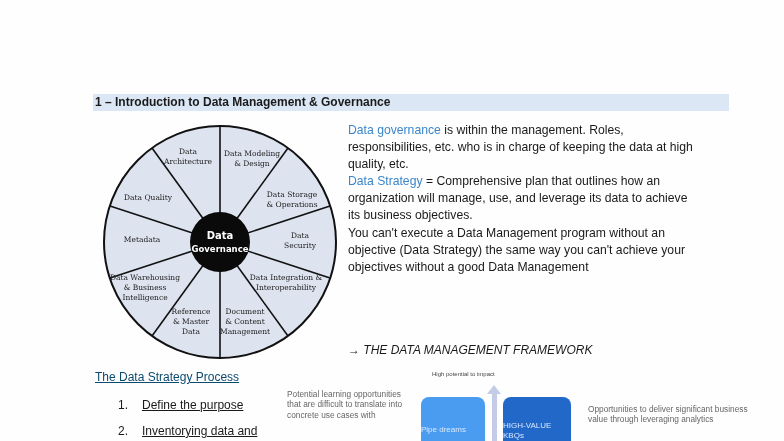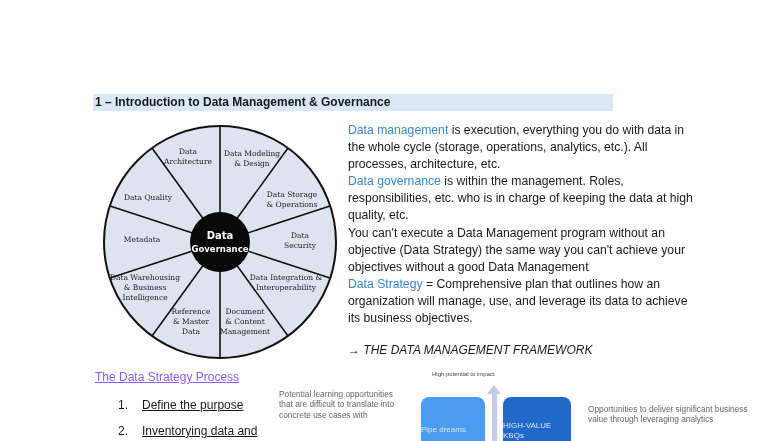--- a/index.html
+++ b/index.html
@@ -1,30 +1,30 @@
 <!DOCTYPE html>
 <html><head>
 <meta charset="utf-8">
 <style>
   html, body { margin:0; padding:0; }
   body { width:784px; height:441px; overflow:hidden; background:#fefefe; position:relative; font-family:"Liberation Sans", sans-serif; color:#111; }
-  .heading-bar { position:absolute; left:93px; top:94px; width:520px; height:17px; background:#dbe7f5; }
+  .heading-bar { position:absolute; left:93px; top:94px; width:636px; height:17px; background:#dbe7f5; }
   .heading-text { position:absolute; left:2px; top:1px; font-size:12px; font-weight:bold; color:#1a1a1a; white-space:nowrap; }
   .wheel { position:absolute; left:102px; top:124px; width:236px; height:236px; }
   .body-text { position:absolute; left:348px; top:122px; width:345px; font-size:12.2px; line-height:17.1px; color:#1a1a1a; }
   .body-text p { margin:0; }
   .kw { color:#3b86c8; }
   .framework { position:absolute; left:348px; top:343px; font-size:12px; font-style:italic; color:#1a1a1a; white-space:nowrap;text-align:center; }
-  .process-title { position:absolute; left:95px; top:370px; font-size:12px; text-decoration:underline; color:#8b5cf6; white-space:nowrap; }
+  .process-title { position:absolute; left:95px; top:370px; font-size:12px; text-decoration:underline; color:#0c4a6e; white-space:nowrap; }
   .steps { position:absolute; left:118px; top:398px; font-size:12px; color:#1a1a1a; }
   .step { position:relative; height:26px; white-space:nowrap;text-decoration:underline; }
   .step-num { display:inline-block; width:24px; }
   .matrix { position:absolute; left:270px; top:365px; width:514px; height:76px; overflow:hidden; }
   .mx-caption-top { position:absolute; left:162px; top:6px; font-size:6px; color:#444; white-space:nowrap; }
-  .mx-left-text { position:absolute; left:9px; top:24px; width:128px; font-size:8.3px; line-height:10.3px; color:#666; }
+  .mx-left-text { position:absolute; left:17px; top:24px; width:128px; font-size:8.3px; line-height:10.3px; color:#666; }
   .mx-right-text { position:absolute; left:318px; top:23px; width:170px; font-size:8.3px; line-height:10.3px; color:#666;margin-top:16px; }
   .mx-arrow-shaft { position:absolute; left:222px; top:28px; width:5px; height:60px; background:#c4cbe6; }
   .mx-arrow-head { position:absolute; left:217px; top:20px; width:0; height:0; border-left:7px solid transparent; border-right:7px solid transparent; border-bottom:9px solid #c4cbe6; }
   .mx-box-light { position:absolute; left:151px; top:32px; width:64px; height:60px; background:#4a9cf0; border-radius:8px; }
   .mx-box-dark { position:absolute; left:233px; top:32px; width:68px; height:60px; background:#2168c9; border-radius:8px; }
   .mx-box-label { position:absolute; left:0; right:0; top:28px; text-align:left; font-size:8px; line-height:9.5px; color:#d8e8ff; }
 </style>
 </head>
 <body>
 
@@ -59,24 +59,23 @@
     <text><tspan x="40" y="118">Metadata</tspan></text>
     <text><tspan x="46" y="76">Data Quality</tspan></text>
   </g>
   <g font-family="'DejaVu Sans', sans-serif" fill="#fff" font-weight="bold" text-anchor="middle">
     <text x="118" y="115" font-size="10">Data</text>
     <text x="118" y="128" font-size="8.5">Governance</text>
   </g>
 </svg>
 
 <div class="body-text">
-  <p><span class="kw">Data management</span><span> is execution, everything you do with data in the whole cycle (storage, operations, analytics, etc.). All processes, architecture, etc.</span></p>
   <p><span class="kw">Data governance</span><span> is within the management. Roles, responsibilities, etc. who is in charge of keeping the data at high quality, etc.</span></p>
+  <p><span class="kw">Data Strategy</span><span> = Comprehensive plan that outlines how an organization will manage, use, and leverage its data to achieve its business objectives.</span></p>
   <p>You can't execute a Data Management program without an objective (Data Strategy) the same way you can't achieve your objectives without a good Data Management</p>
-  <p><span class="kw">Data Strategy</span><span> = Comprehensive plan that outlines how an organization will manage, use, and leverage its data to achieve its business objectives.</span></p>
 </div>
 
 <div class="framework">→ THE DATA MANAGEMENT FRAMEWORK</div>
 
 <div class="process-title">The Data Strategy Process</div>
 <div class="steps">
   <div class="step"><span class="step-num">1.</span><span>Define the purpose</span></div>
   <div class="step"><span class="step-num">2.</span><span>Inventorying data and</span></div>
 </div>
 

